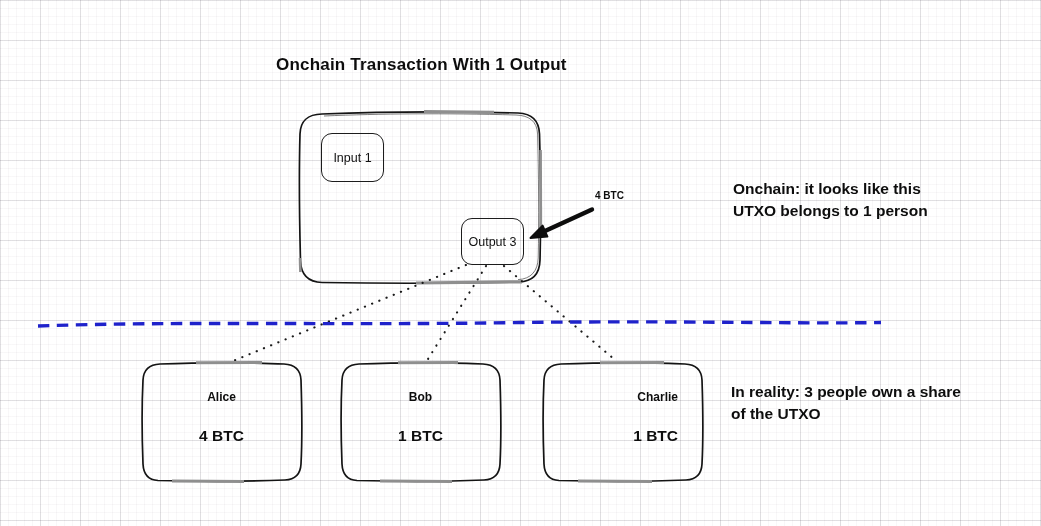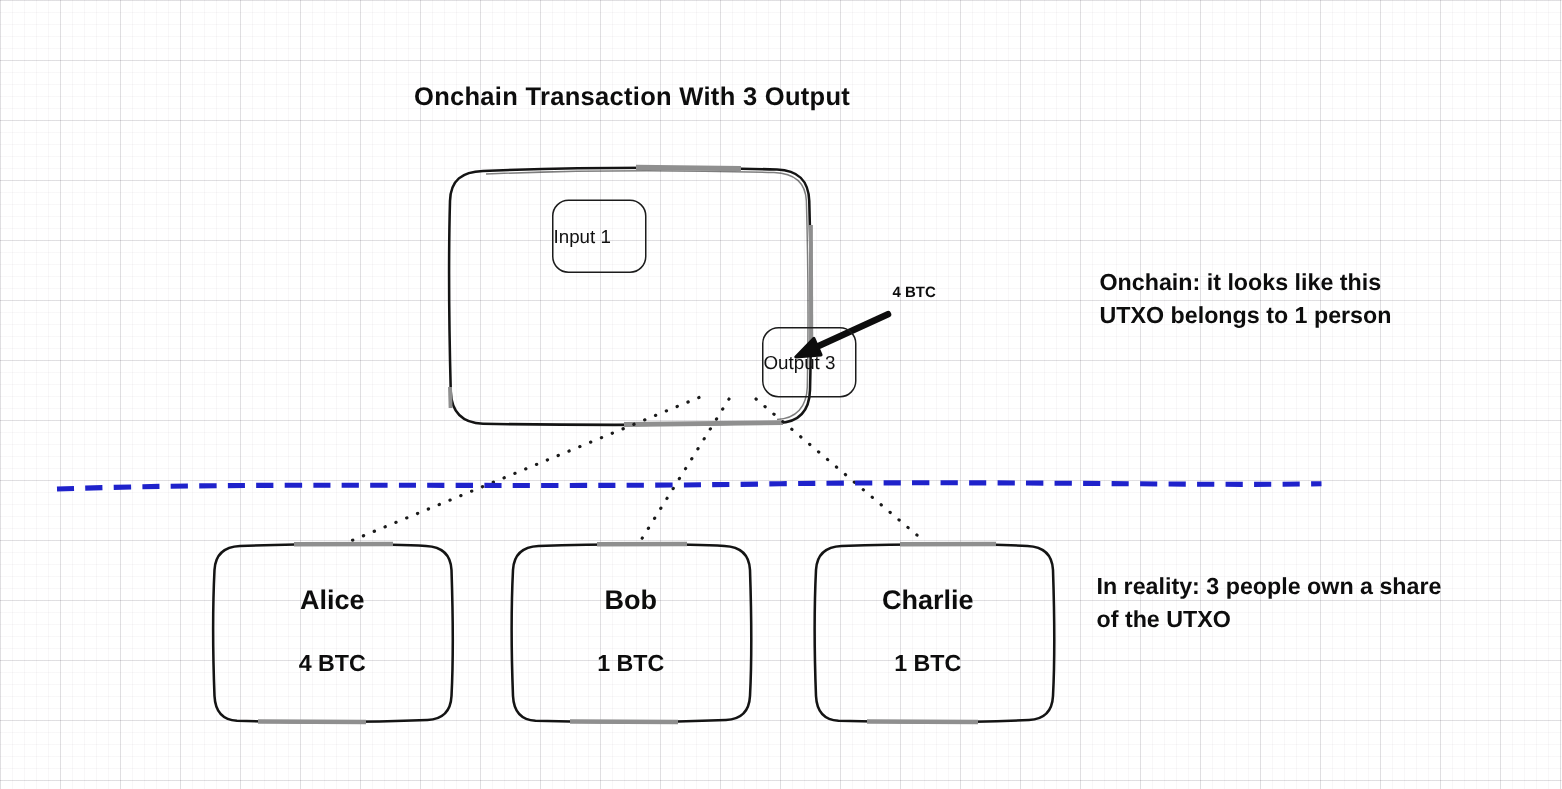--- a/index.html
+++ b/index.html
@@ -18,52 +18,51 @@
   }
   .abs{position:absolute;}
   svg.strokes{position:absolute;left:0;top:0;width:1041px;height:526px;pointer-events:none;}
   .diagram-title{
     left:276px;top:55px;
     font-size:17px;font-weight:bold;color:#0d0d0d;
     white-space:nowrap;letter-spacing:0.2px;
   }
   .io-box{
     border:1.4px solid #1c1c1c;border-radius:11px;
-    display:flex;align-items:center;justify-content:flex-start;
+    display:flex;align-items:center;justify-content:center;
     font-size:12.5px;color:#111;background:transparent;
     white-space:nowrap;
-    margin-left:47px;
   }
   .input-box{left:321px;top:133px;width:61px;height:47px;}
   .output-box{left:461px;top:218px;width:61px;height:45px;}
   .amount-label{
     left:595px;top:190px;
     font-size:10px;font-weight:bold;color:#0d0d0d;white-space:nowrap;
   }
   .note{
     font-size:15.5px;font-weight:bold;color:#0d0d0d;
     line-height:22px;white-space:nowrap;
   }
   .note span{display:block;}
   .onchain-note{left:733px;top:178px;}
   .reality-note{left:731px;top:381px;}
   .owner-box{
     width:161px;height:118px;top:363px;
     display:flex;flex-direction:column;align-items:center;
     background:transparent;
   }
   .owner-box .owner-name{
-    margin-top:27px;font-size:18px;font-weight:bold;color:#0d0d0d;
+    margin-top:27px;font-size:12px;font-weight:bold;color:#0d0d0d;
   }
   .owner-box .owner-amount{
     margin-top:23px;font-size:15.5px;font-weight:bold;color:#0d0d0d;
   }
   .owner-alice{left:141px;}
   .owner-bob{left:340px;}
-  .owner-charlie{left:538px;}
+  .owner-charlie{left:517px;align-items:flex-end;}
   .tx-box-hit{left:299px;top:112px;width:242px;height:172px;background:transparent;}
 </style>
 </head>
 <body>
 
 <div class="canvas">
 
   <svg class="strokes" viewBox="0 0 1041 526" xmlns="http://www.w3.org/2000/svg">
     <defs>
       <path id="personBox" d="M 160 364
@@ -119,21 +118,21 @@
     <g stroke="#8f8f8f" fill="none">
       <path d="M 196 362.8 L 262 362.6" stroke-width="3"></path>
       <path d="M 172 481 L 244 481.4" stroke-width="3"></path>
       <path d="M 398 362.8 L 458 362.6" stroke-width="3"></path>
       <path d="M 380 481 L 452 481.4" stroke-width="3"></path>
       <path d="M 600 362.8 L 664 362.6" stroke-width="3"></path>
       <path d="M 578 481 L 652 481.4" stroke-width="3"></path>
     </g>
   </svg>
 
-  <div class="abs diagram-title">Onchain Transaction With 3 Output</div>
+  <div class="abs diagram-title">Onchain Transaction With 1 Output</div>
 
   <div class="abs tx-box-hit"></div>
 
   <div class="abs io-box input-box">
     <span>Input 1</span>
   </div>
   <div class="abs io-box output-box">
     <span>Output 3</span>
   </div>
 

